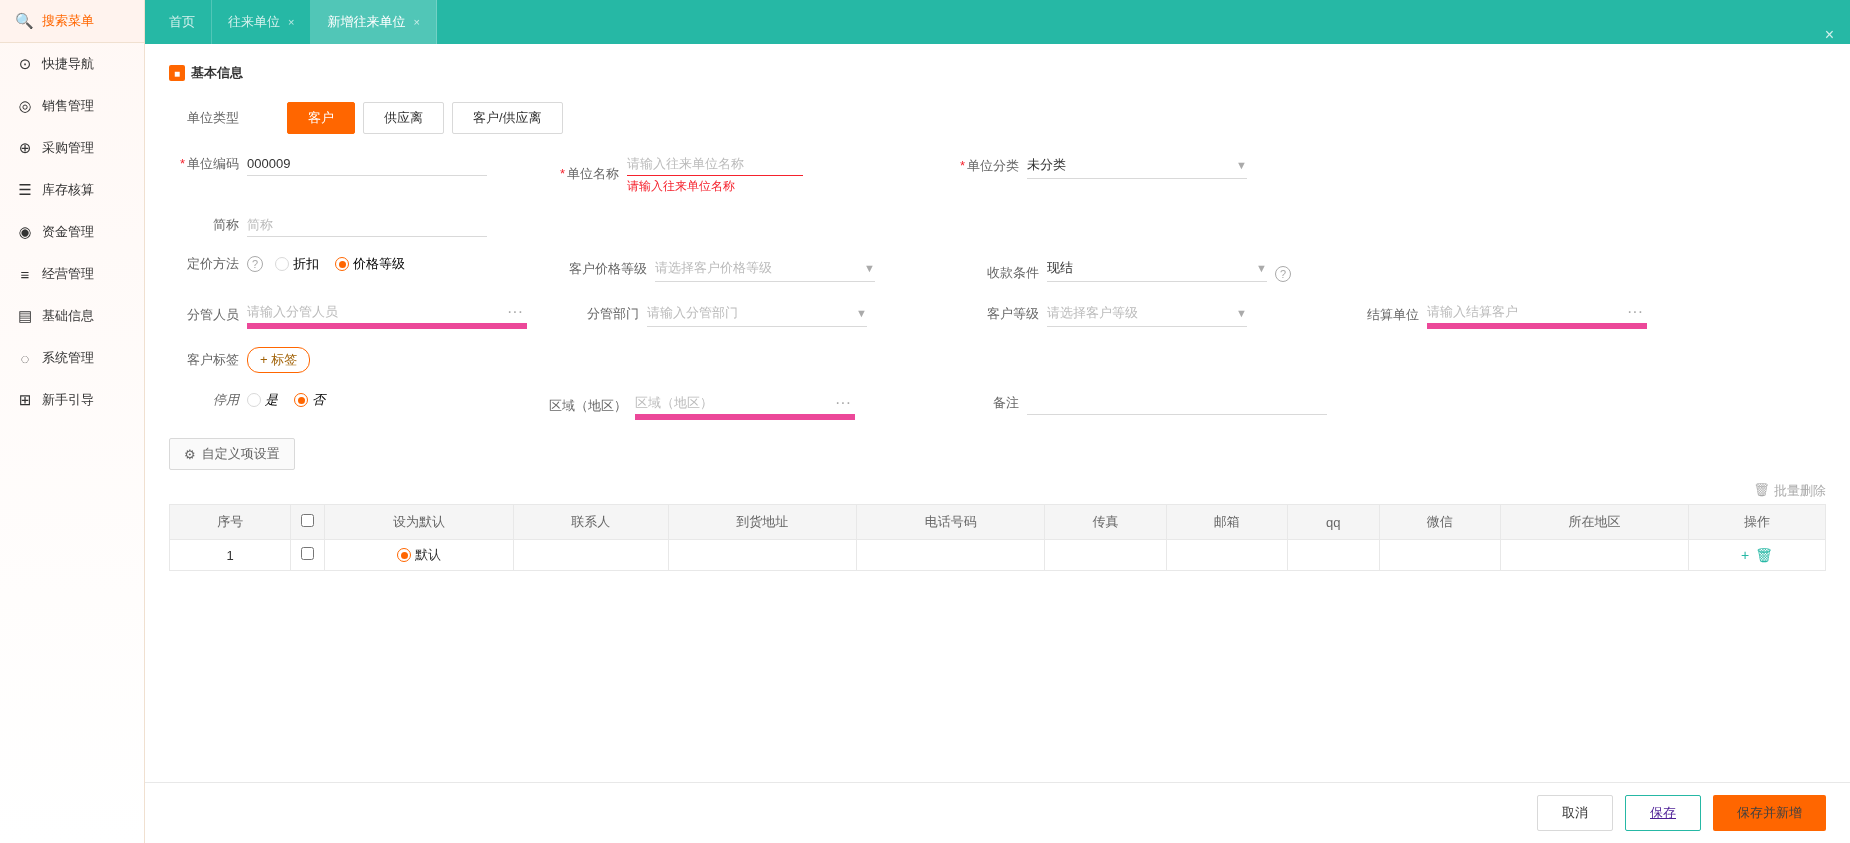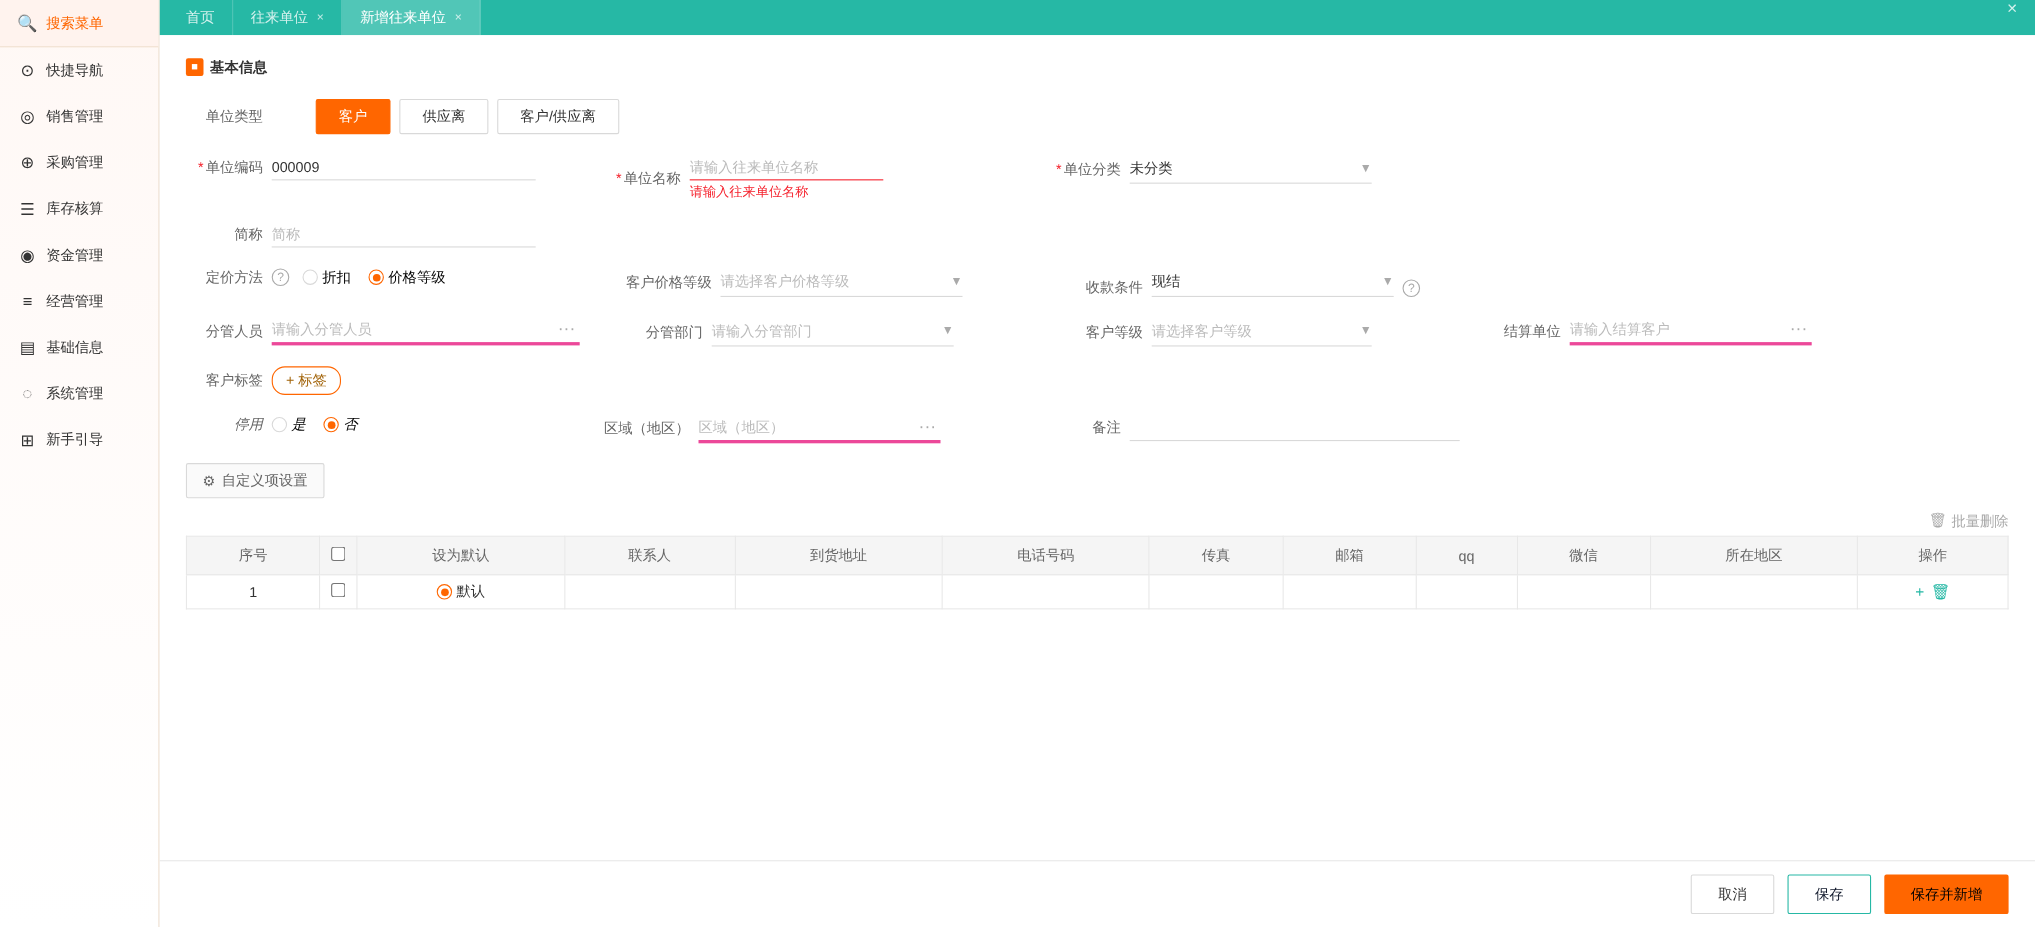--- a/index.html
+++ b/index.html
@@ -44,22 +44,22 @@
       flex: 1;
       display: flex;
       flex-direction: column;
       overflow: hidden;
     }
 
     
     .tab-bar {
       background: #26b8a5;
       display: flex;
-      align-items: flex-start;
-      height: 32px;
+      align-items: flex-end;
+      height: 44px;
       padding: 0 8px;
       flex-shrink: 0;
     }
     .tab {
       display: flex;
       align-items: center;
       gap: 6px;
       padding: 0 16px;
       height: 100%;
       color: rgba(255,255,255,0.8);
@@ -305,37 +305,38 @@
       border-radius: 2px;
       color: #333;
       font-size: 13px;
     }
     .btn-save {
       padding: 8px 24px;
       border: 1px solid #26b8a5;
       background: #fff;
       cursor: pointer;
       border-radius: 2px;
-      color: #0f172a;
+      color: #4c1d95;
       font-size: 13px;
+      text-decoration: underline;
     }
     .btn-save-new {
       padding: 8px 24px;
       border: none;
       background: #ff6600;
       cursor: pointer;
       border-radius: 2px;
-      color: #000000;
+      color: #404040;
       font-size: 13px;
     }
 
     .form-input-with-btn {
       display: flex;
       align-items: center;
-      border-bottom: 3px solid #ec4899;
+      border-bottom: 6px solid #ec4899;
       min-width: 160px;
       flex: 1;
       max-width: 280px;
     }
     .form-input-with-btn input {
       border: none;
       outline: none;
       flex: 1;
       padding: 4px 0;
       background: transparent;

